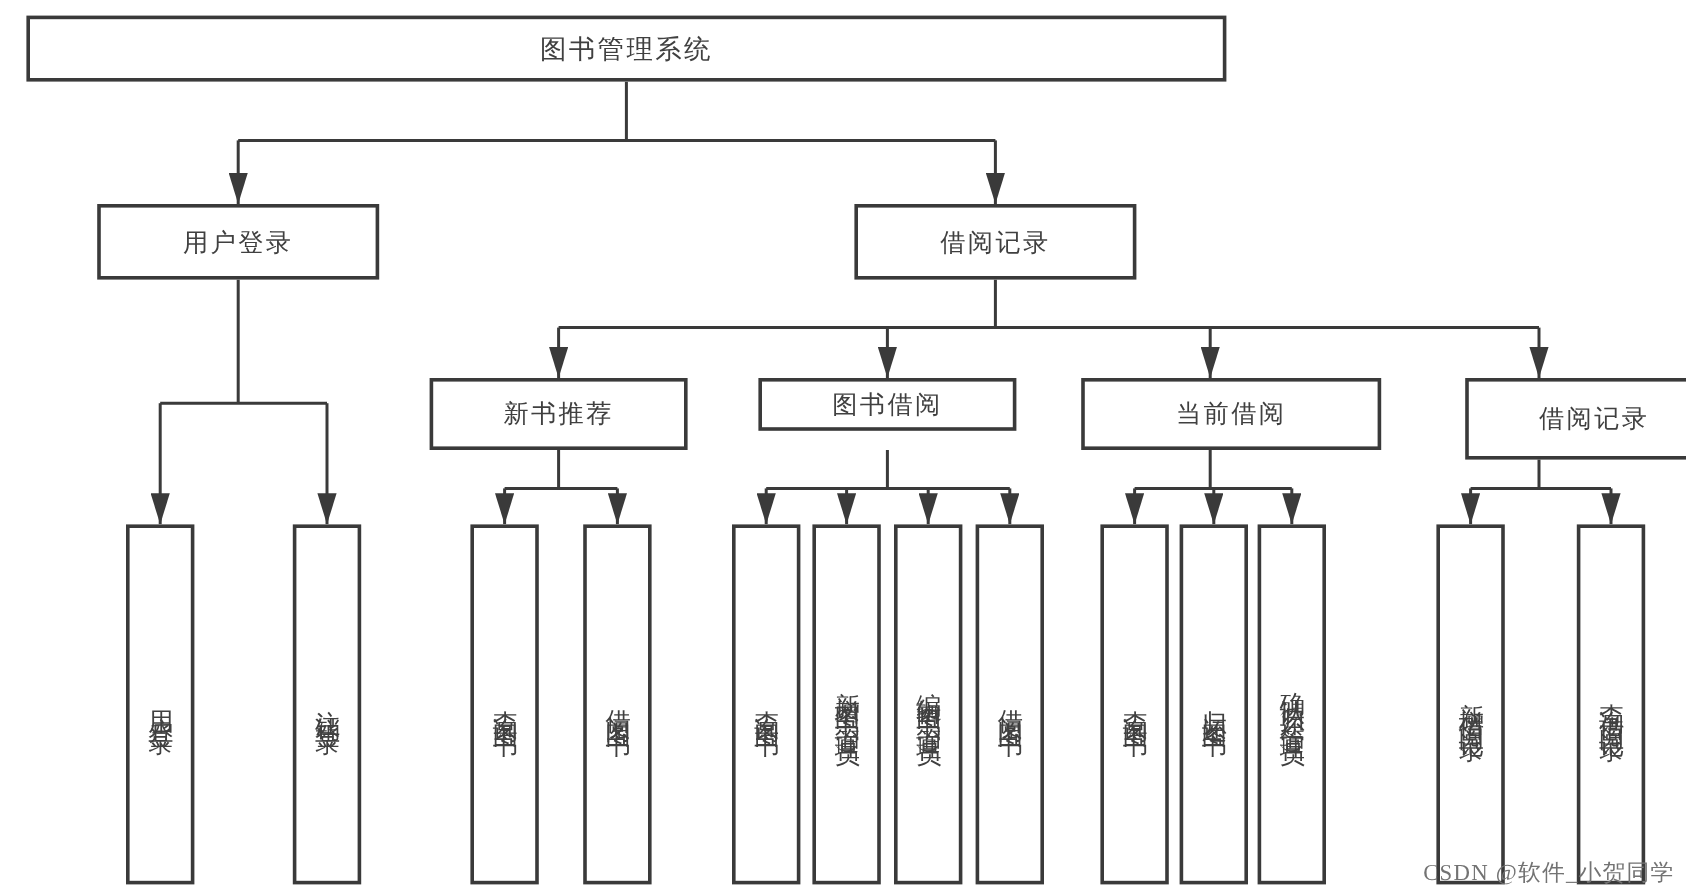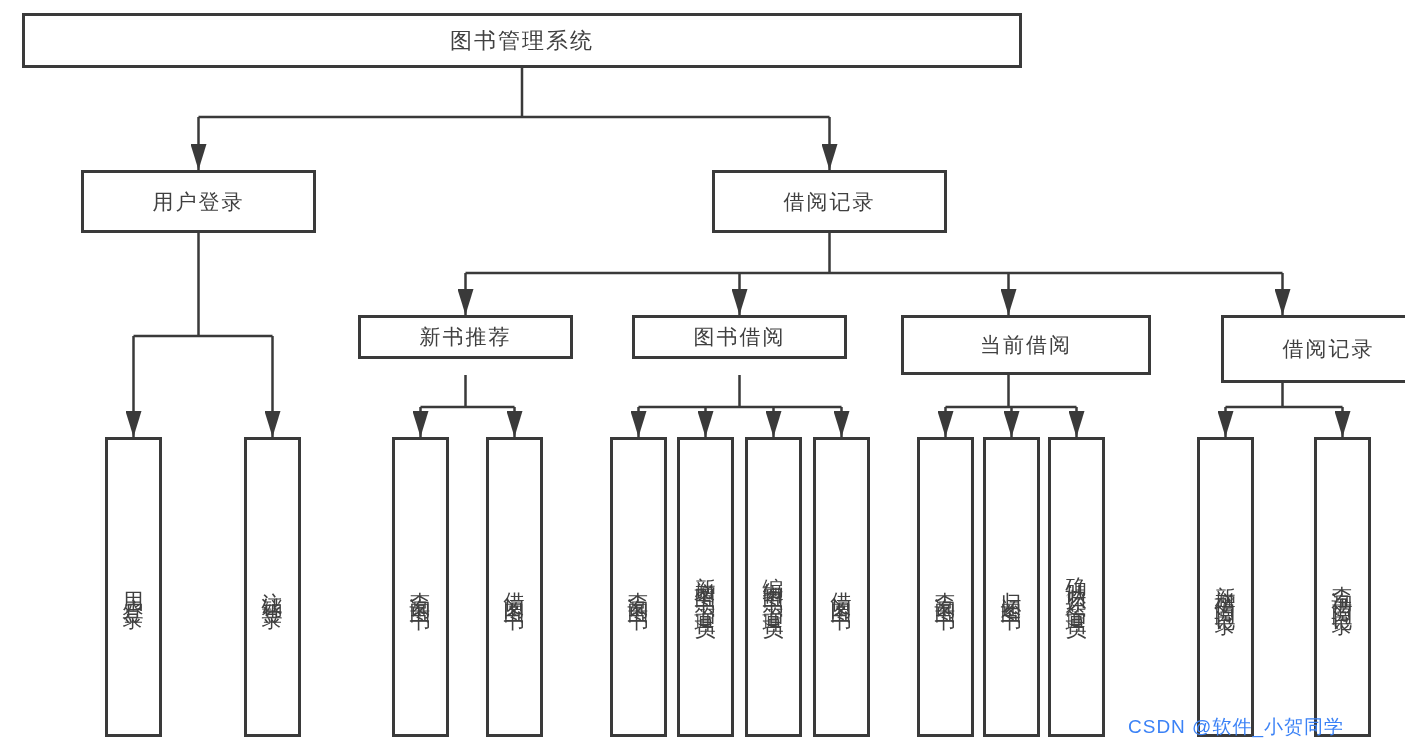--- a/index.html
+++ b/index.html
@@ -36,27 +36,28 @@
   .v-label {
     writing-mode: vertical-rl;
     text-orientation: mixed;
     font-size: 21px;
     letter-spacing: 6px;
     line-height: 1.1;
     white-space: nowrap;
   }
   .watermark {
     position: absolute;
-    left: 1128px;
+    left: 1186px;
     top: 714px;
     font-size: 19px;
     letter-spacing: 1px;
-    color: #3b82f6;
+    color: #737373;
     white-space: nowrap;
     z-index: 5;
+    font-family: Liberation Serif, serif;
   }
 </style>
 </head>
 <body>
 
 <div class="canvas">
 
   <svg class="connectors" width="1405" height="747" viewBox="0 0 1405 747" xmlns="http://www.w3.org/2000/svg">
     <defs>
       <marker id="arrowhead" markerUnits="userSpaceOnUse" markerWidth="26" markerHeight="16" viewBox="0 0 26 16" refX="26" refY="8" orient="auto">
@@ -116,21 +117,21 @@
     <span class="h-label">图书管理系统</span>
   </div>
 
   <div class="node" style="left:81px;top:170px;width:235px;height:63px">
     <span class="h-label">用户登录</span>
   </div>
   <div class="node" style="left:712px;top:170px;width:235px;height:63px">
     <span class="h-label">借阅记录</span>
   </div>
 
-  <div class="node" style="left:358px;top:315px;width:215px;height:44px">
+  <div class="node" style="left:358px;top:315px;width:215px;height:60px">
     <span class="h-label">新书推荐</span>
   </div>
   <div class="node" style="left:632px;top:315px;width:215px;height:44px">
     <span class="h-label">图书借阅</span>
   </div>
   <div class="node" style="left:901px;top:315px;width:250px;height:60px">
     <span class="h-label">当前借阅</span>
   </div>
   <div class="node" style="left:1221px;top:315px;width:215px;height:68px">
     <span class="h-label">借阅记录</span>

